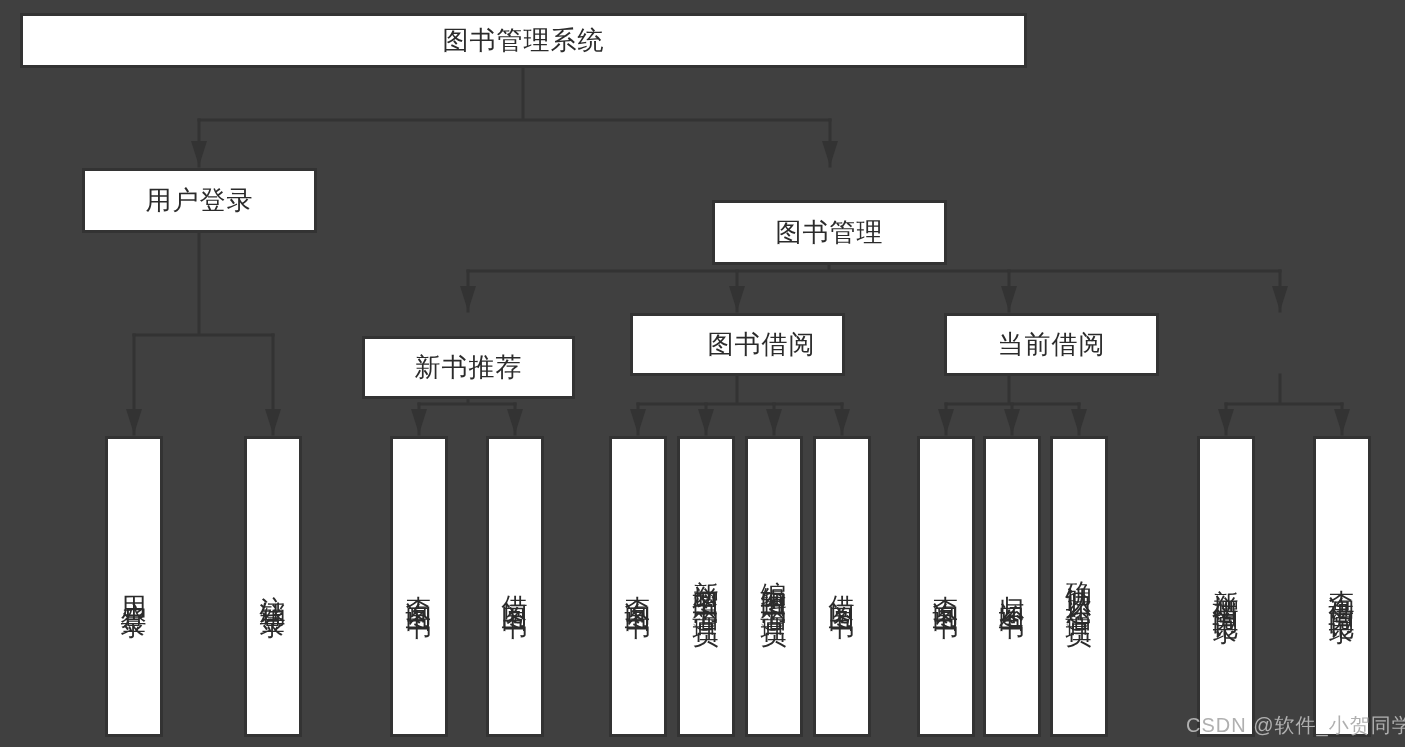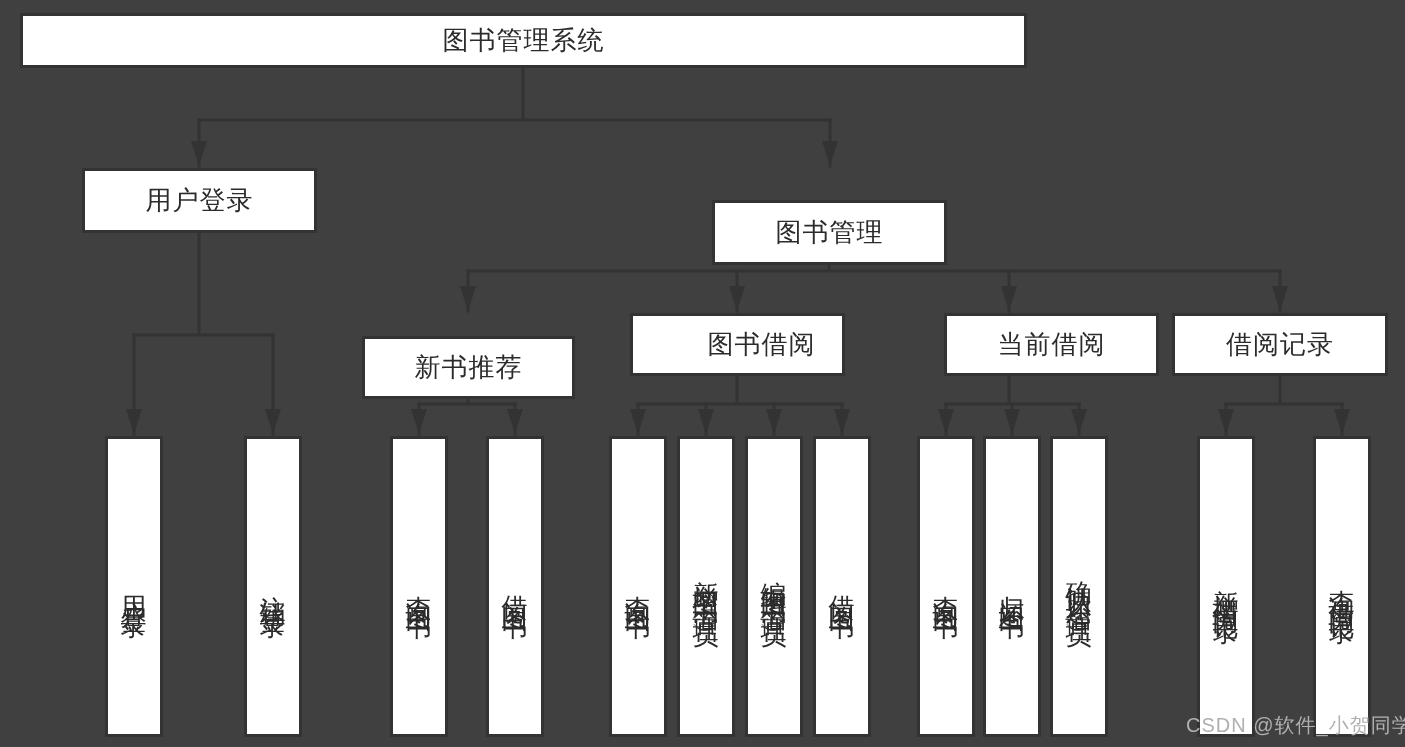--- a/index.html
+++ b/index.html
@@ -112,23 +112,20 @@
 
   <div class="node" style="left:362px; top:313px; width:213px; height:63px;margin-top:23px;">
     <span>新书推荐</span>
   </div>
   <div class="node" style="left:630px; top:313px; width:215px; height:63px;padding-left:48px;">
     <span>图书借阅</span>
   </div>
   <div class="node" style="left:902px; top:313px; width:215px; height:63px;margin-left:42px;">
     <span>当前借阅</span>
   </div>
-  <div class="node" style="left:1172px; top:313px; width:216px; height:63px;">
-    <span>借阅记录</span>
-  </div>
 
   <div class="node" style="left:105px; top:436px; width:58px; height:301px;">
     <span class="vtext">用户登录</span>
   </div>
   <div class="node" style="left:244px; top:436px; width:58px; height:301px;">
     <span class="vtext">注销登录</span>
   </div>
 
   <div class="node" style="left:390px; top:436px; width:58px; height:301px;">
     <span class="vtext">查询图书</span>

